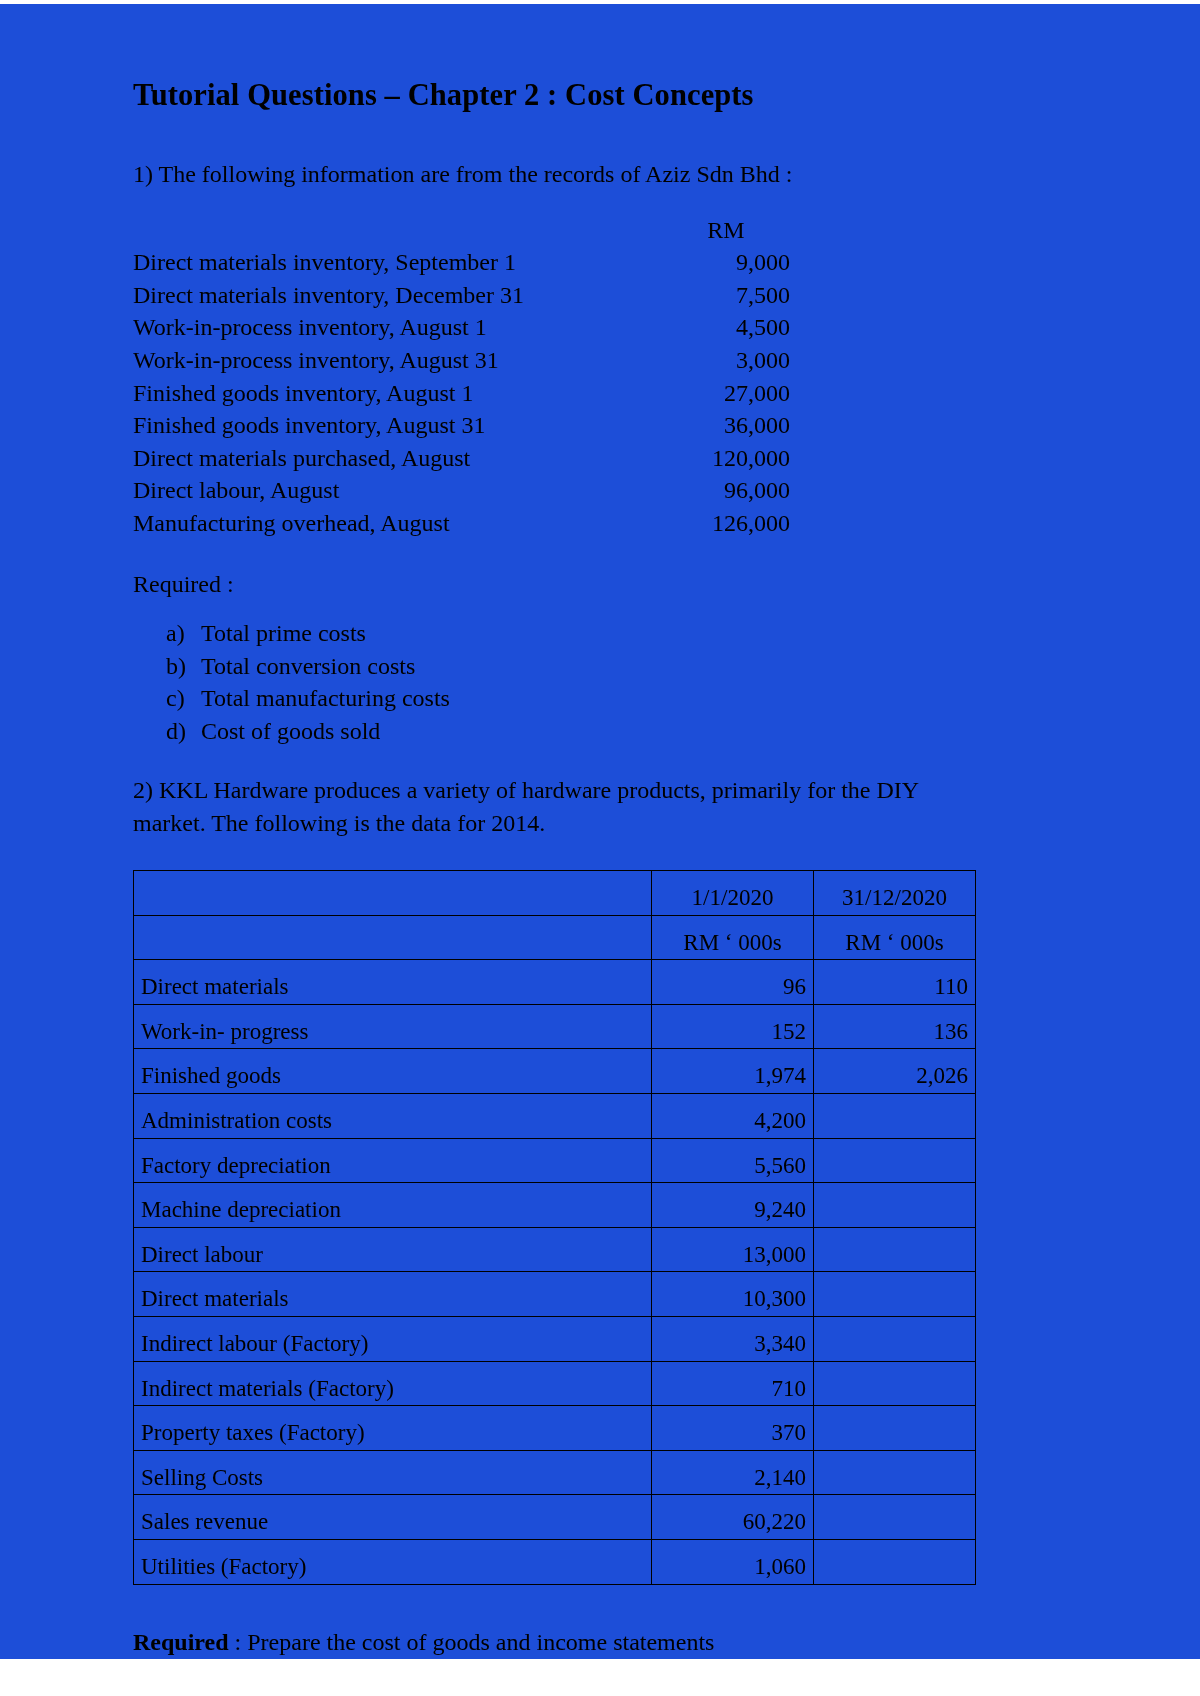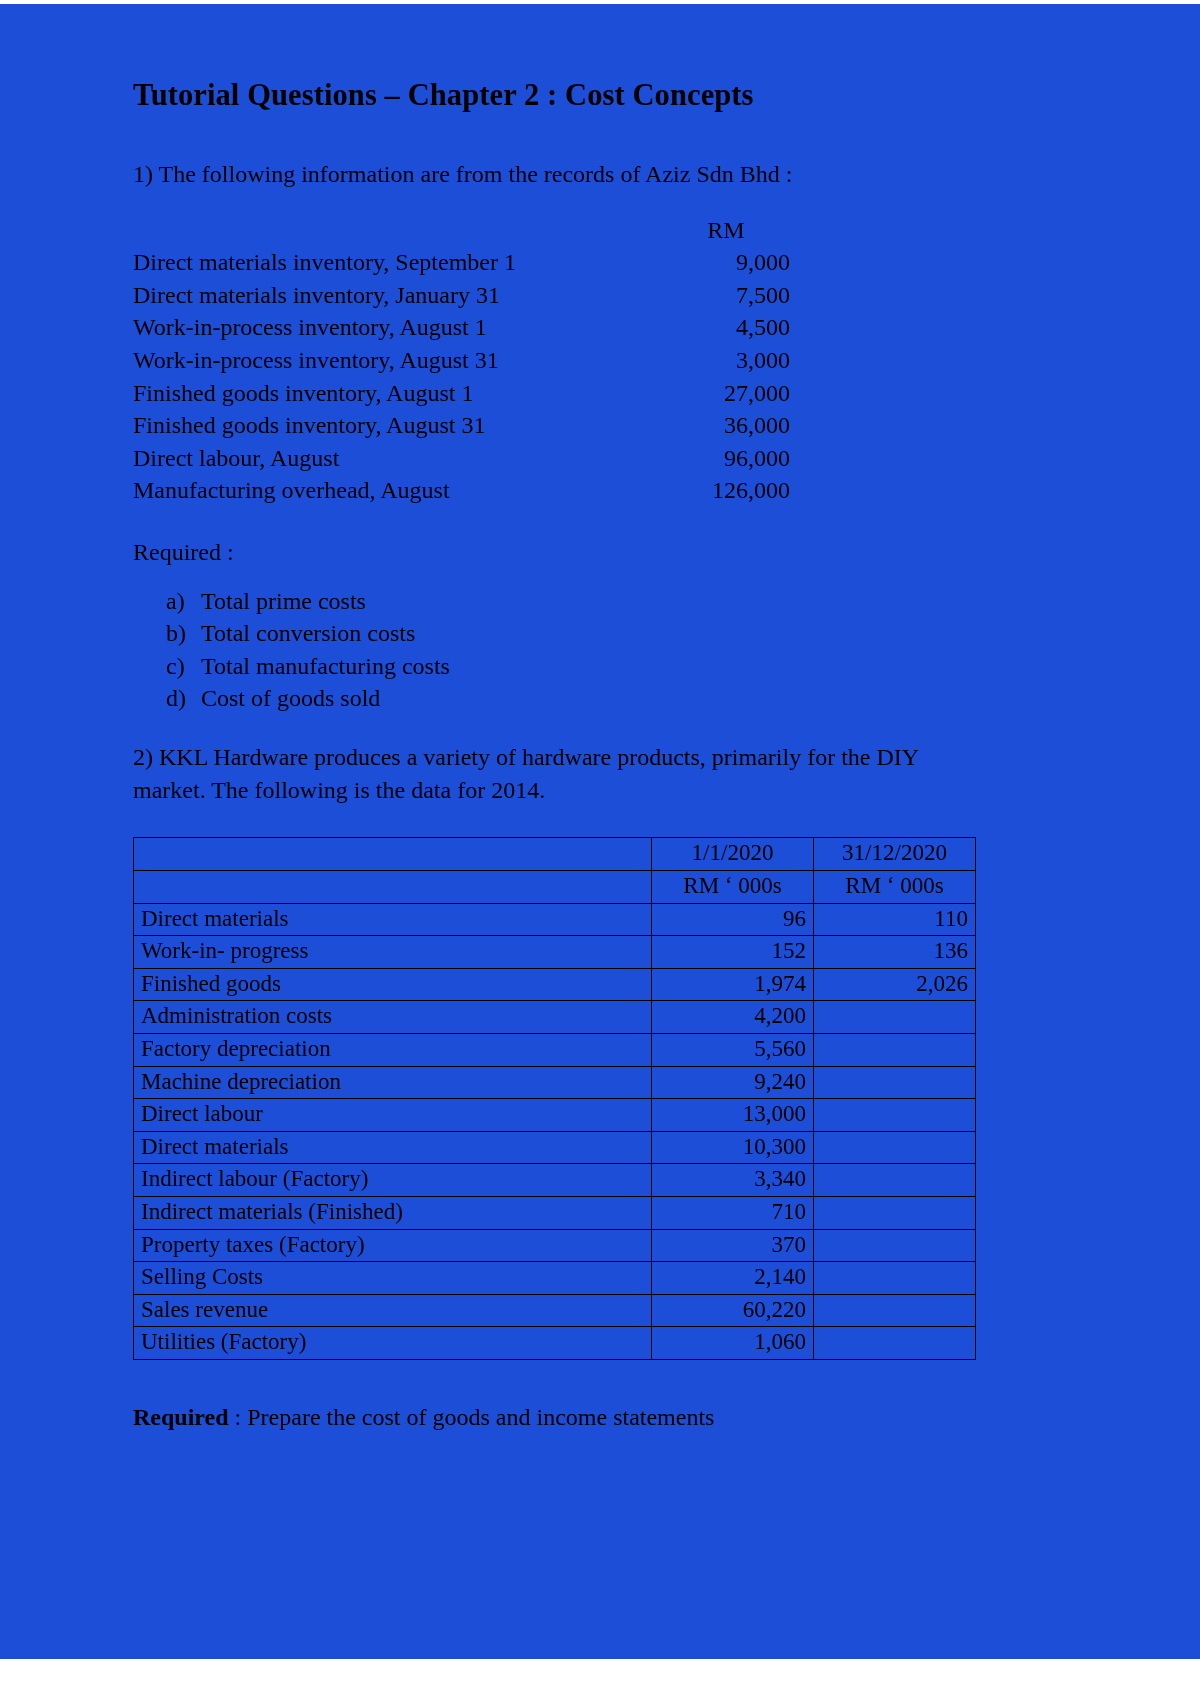--- a/index.html
+++ b/index.html
@@ -124,21 +124,21 @@
     width: 842px;
     table-layout: fixed;
     font-size: 23px;
   }
   table.data-table col.c-label { width: 518px; }
   table.data-table col.c-v1 { width: 162px; }
   table.data-table col.c-v2 { width: 162px; }
   table.data-table td {
     border: 1.6px solid #000000;
     height: 30.6px;
-    padding: 0px 7px 1px 7px;
+    padding: 12px 7px 1px 7px;
     line-height: 30.6px;
     vertical-align: middle;
     white-space: nowrap;
     overflow: hidden;
   }
   td.num {
     text-align: right;
     padding-right: 10px;
   }
   td.ctr {
@@ -173,38 +173,42 @@
       <div class="fig-row header">
         <div class="fig-label"></div>
         <div class="fig-value">RM</div>
       </div>
 
       <div class="fig-row">
         <div class="fig-label">Direct materials inventory, September 1</div>
         <div class="fig-value">9,000</div>
       </div>
       <div class="fig-row">
-        <div class="fig-label">Direct materials inventory, January 31</div>
+        <div class="fig-label">Direct materials inventory, December 31</div>
         <div class="fig-value">7,500</div>
       </div>
       <div class="fig-row">
         <div class="fig-label">Work-in-process inventory, August 1</div>
         <div class="fig-value">4,500</div>
       </div>
       <div class="fig-row">
         <div class="fig-label">Work-in-process inventory, August 31</div>
         <div class="fig-value">3,000</div>
       </div>
       <div class="fig-row">
         <div class="fig-label">Finished goods inventory, August 1</div>
         <div class="fig-value">27,000</div>
       </div>
       <div class="fig-row">
         <div class="fig-label">Finished goods inventory, August 31</div>
         <div class="fig-value">36,000</div>
+      </div>
+      <div class="fig-row">
+        <div class="fig-label">Direct materials purchased, August</div>
+        <div class="fig-value">120,000</div>
       </div>
       <div class="fig-row">
         <div class="fig-label">Direct labour, August</div>
         <div class="fig-value">96,000</div>
       </div>
       <div class="fig-row">
         <div class="fig-label">Manufacturing overhead, August</div>
         <div class="fig-value">126,000</div>
       </div>
     </div>
@@ -290,21 +294,21 @@
             <td class="lbl">Direct materials</td>
             <td class="num">10,300</td>
             <td class="num"></td>
           </tr>
           <tr>
             <td class="lbl">Indirect labour (Factory)</td>
             <td class="num">3,340</td>
             <td class="num"></td>
           </tr>
           <tr>
-            <td class="lbl">Indirect materials (Finished)</td>
+            <td class="lbl">Indirect materials (Factory)</td>
             <td class="num">710</td>
             <td class="num"></td>
           </tr>
           <tr>
             <td class="lbl">Property taxes (Factory)</td>
             <td class="num">370</td>
             <td class="num"></td>
           </tr>
           <tr>
             <td class="lbl">Selling Costs</td>

